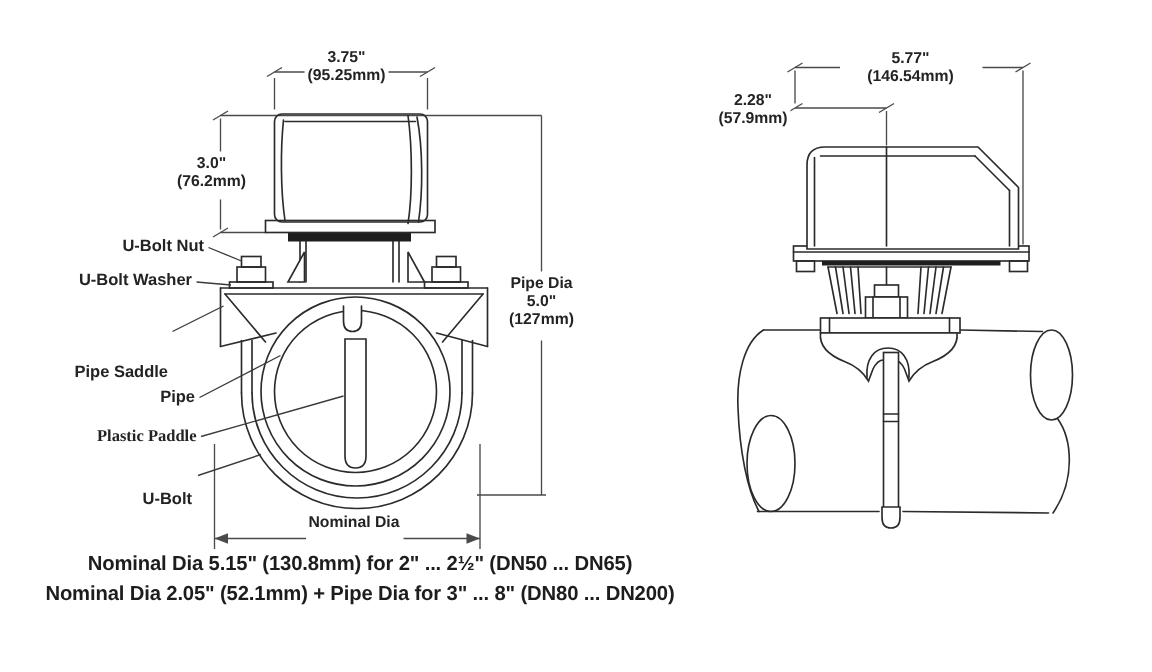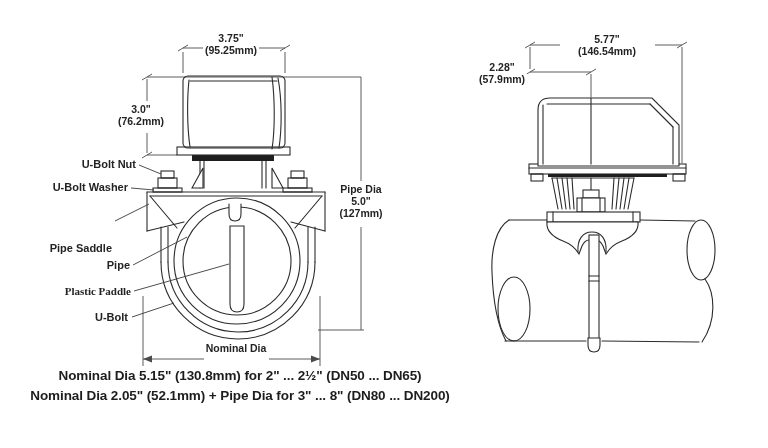--- a/index.html
+++ b/index.html
@@ -203,21 +203,21 @@
         <line x1="591" y1="98" x2="591" y2="164"></line>
       </g>
     </g>
   </svg>
 
   <div class="lbl right" style="right:632px;top:158px;">U-Bolt Nut</div>
   <div class="lbl right" style="right:640px;top:181px;">U-Bolt Washer</div>
   <div class="lbl right" style="right:656px;top:214px;margin-top:28px;">Pipe Saddle</div>
   <div class="lbl right" style="right:638px;top:259px;">Pipe</div>
   <div class="lbl right" style="right:637px;top:285px;font-family:Liberation Serif, serif;">Plastic Paddle</div>
-  <div class="lbl right" style="right:640px;top:311px;">U-Bolt</div>
+  <div class="lbl right" style="right:640px;top:327px;">U-Bolt</div>
 
   <div class="dim" style="left:231px;top:32px;">
     <span style="display:block">3.75"</span>
     <span style="display:block">(95.25mm)</span>
   </div>
   <div class="dim" style="left:141px;top:103px;">
     <span style="display:block">3.0"</span>
     <span style="display:block">(76.2mm)</span>
   </div>
   <div class="dim" style="left:361px;top:183px;text-align:center;">

